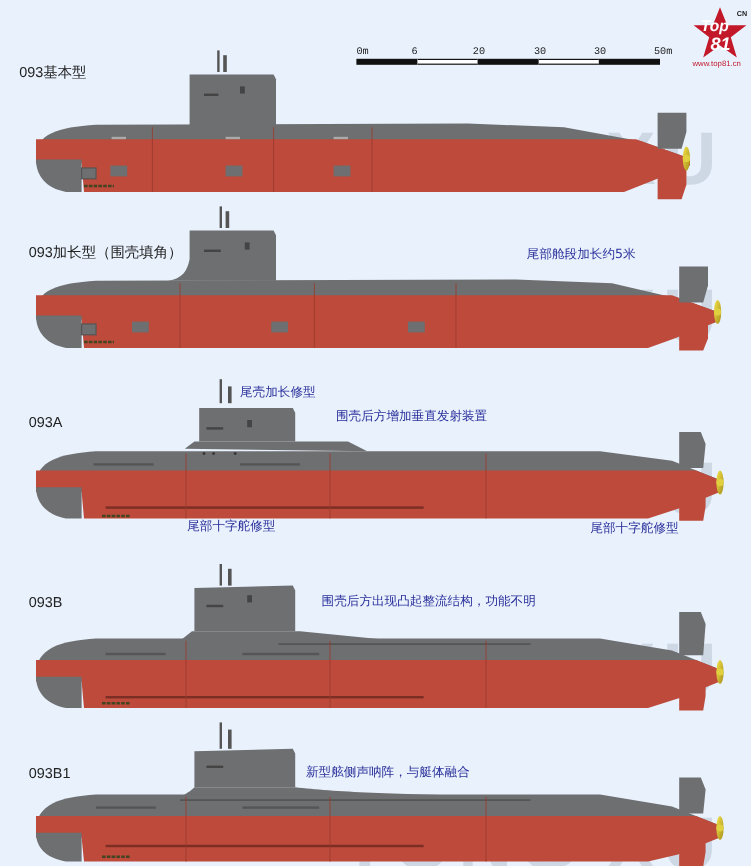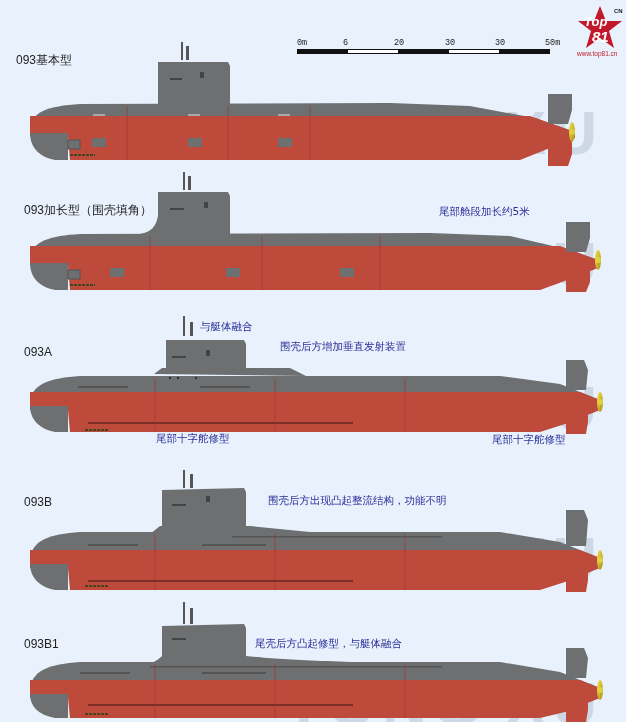--- a/index.html
+++ b/index.html
@@ -125,21 +125,21 @@
   <line x1="262" y1="66" x2="262" y2="120" stroke="#9a3a2e" stroke-width="0.7"></line>
   <line x1="380" y1="66" x2="380" y2="120" stroke="#9a3a2e" stroke-width="0.7"></line>
   <line x1="70" y1="115" x2="95" y2="115" stroke="#442" stroke-width="2" stroke-dasharray="3,1"></line>
   <path d="M566,52 L566,82 L586,82 L590,68 L590,52 Z" fill="#6e6f71"></path>
   <path d="M566,96 L566,122 L586,122 L590,112 L590,96 Z" fill="#bd4a3b"></path>
   <ellipse cx="598" cy="90" rx="3" ry="10" fill="url(#propg)"></ellipse>
   <circle cx="598" cy="90" r="3" fill="#e0d040"></circle>
 </svg>
 
 <div class="variant-label" style="left:24px;top:345px">093A</div>
-<div class="note" style="left:200px;top:320px">与艇体融合</div>
+<div class="note" style="left:200px;top:320px">尾壳加长修型</div>
 <div class="note" style="left:280px;top:340px">围壳后方增加垂直发射装置</div>
 <div class="note" style="left:156px;top:432px">尾部十字舵修型</div>
 <div class="note" style="left:492px;top:433px">尾部十字舵修型</div>
 <div class="watermark" style="left:285px;top:372px">TONG</div>
 <div class="watermark" style="left:505px;top:372px">XU</div>
 <svg class="sub-svg" style="top:312px" width="626" height="120">
   <rect x="183" y="4" width="2" height="20" fill="#555"></rect>
   <rect x="190" y="10" width="3" height="14" fill="#555"></rect>
 
   <path d="M166,28 L244,28 L246,32 L246,56 L166,56 Z" fill="#6e6f71"></path>
@@ -188,21 +188,21 @@
   <line x1="275" y1="64" x2="275" y2="120" stroke="#9a3a2e" stroke-width="0.7"></line>
   <line x1="405" y1="64" x2="405" y2="120" stroke="#9a3a2e" stroke-width="0.7"></line>
   <line x1="85" y1="116" x2="108" y2="116" stroke="#442" stroke-width="2" stroke-dasharray="3,1"></line>
   <path d="M566,40 L566,76 L586,76 L588,50 L584,40 Z" fill="#6e6f71"></path>
   <path d="M566,98 L566,122 L586,122 L588,110 L588,98 Z" fill="#bd4a3b"></path>
   <ellipse cx="600" cy="90" rx="3" ry="10" fill="url(#propg)"></ellipse>
   <circle cx="600" cy="90" r="3" fill="#e0d040"></circle>
 </svg>
 
 <div class="variant-label" style="left:24px;top:637px">093B1</div>
-<div class="note" style="left:255px;top:637px">尾壳后方凸起修型，与艇体融合</div>
+<div class="note" style="left:255px;top:637px">新型舷侧声呐阵，与艇体融合</div>
 <div class="watermark" style="left:285px;top:668px">TONG</div>
 <div class="watermark" style="left:505px;top:668px">XU</div>
 <svg class="sub-svg" style="top:600px" width="626" height="122">
   <rect x="183" y="2" width="2" height="22" fill="#555"></rect>
   <rect x="190" y="8" width="3" height="16" fill="#555"></rect>
   <path d="M162,26 L244,24 L246,28 L246,56 L162,56 Z" fill="#6e6f71"></path>
   <rect x="172" y="38" width="14" height="2" fill="#444"></rect>
   <path d="M150,64 C158,60 160,58 162,56 L246,56 C280,60 330,62 440,64 Z" fill="#6e6f71"></path>
   <path d="M30,92 C30,70 50,64 80,62 L500,62 L560,72 L600,88 L600,94 L30,94 Z" fill="#6e6f71"></path>
   <path d="M30,80 L580,80 L600,88 L600,98 L565,112 L540,118 L70,118 L68,98 L30,98 Z" fill="#bd4a3b"></path>

